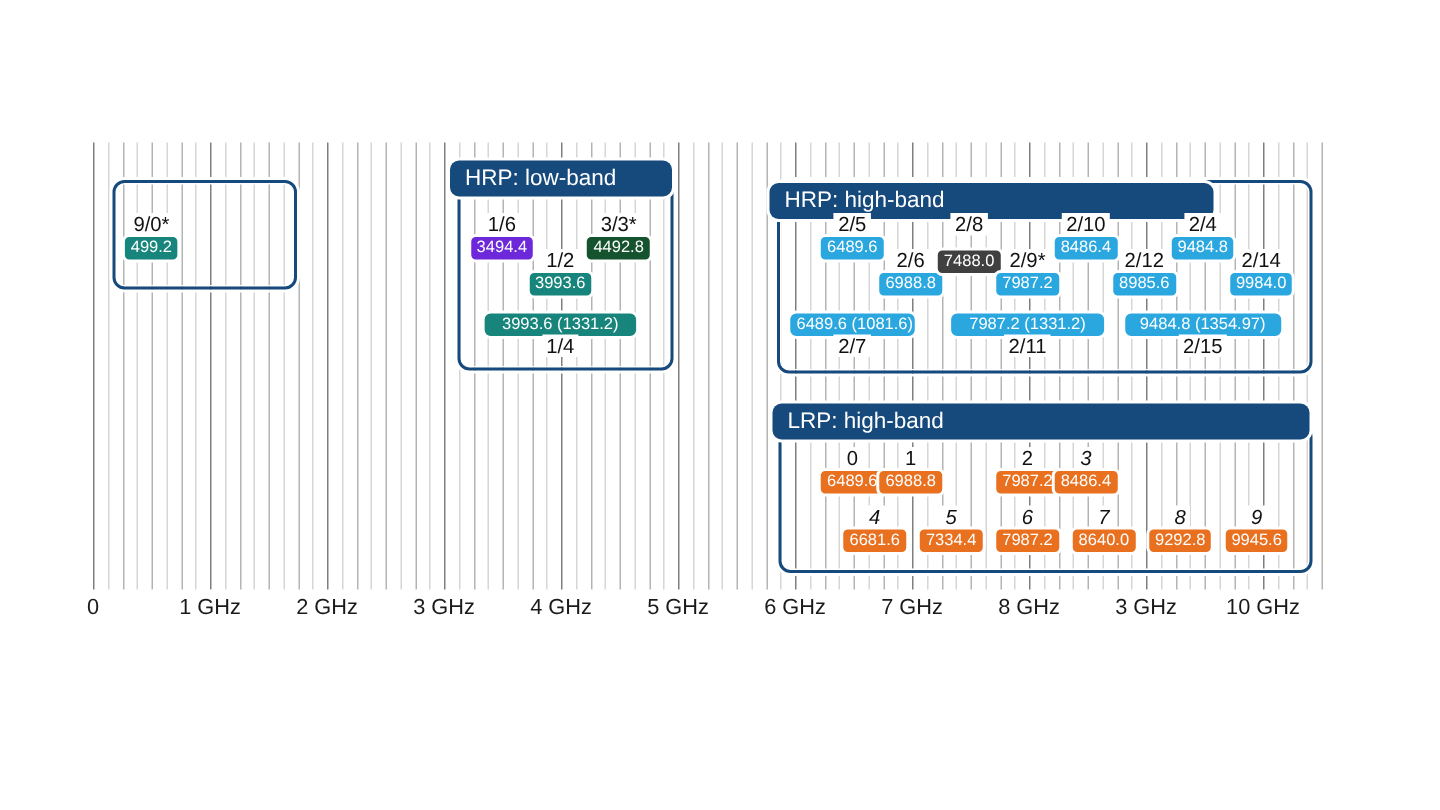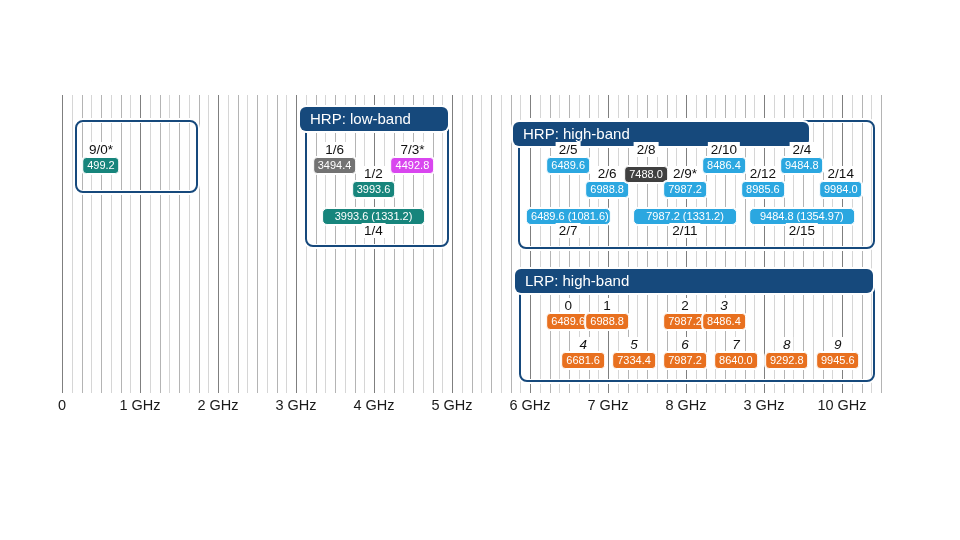--- a/index.html
+++ b/index.html
@@ -147,25 +147,25 @@
 
   <div class="group-header" id="hdr-lrp-highband" style="left: 515px; top: 269px; width: 358px; height: 24px;">
     <span class="group-title">LRP: high-band</span>
   </div>
   <div class="group-body" id="body-lrp-highband" style="left: 519px; top: 283px; width: 352px; height: 95px;"></div>
 
   <div id="badge-layer">
       <div class="ch-label" style="left: 100.938px; top: 142px;">9/0*</div>
       <div class="ch-badge" style="left: 100.938px; top: 157px; background: rgb(23, 133, 124);">499.2</div>
       <div class="ch-label" style="left: 334.563px; top: 142px;">1/6</div>
-      <div class="ch-badge" style="left: 334.563px; top: 157px; background: #737373;">3494.4</div>
+      <div class="ch-badge" style="left: 334.563px; top: 157px; background: #6d28d9;">3494.4</div>
       <div class="ch-label" style="left: 373.501px; top: 166px;">1/2</div>
       <div class="ch-badge" style="left: 373.501px; top: 181px; background: rgb(23, 133, 124);">3993.6</div>
-      <div class="ch-label" style="left: 412.438px; top: 142px;">7/3*</div>
-      <div class="ch-badge" style="left: 412.438px; top: 157px; background: #d946ef;">4492.8</div>
+      <div class="ch-label" style="left: 412.438px; top: 142px;">3/3*</div>
+      <div class="ch-badge" style="left: 412.438px; top: 157px; background: #14532d;">4492.8</div>
       <div class="ch-badge wide" style="left: 373.501px; top: 208px; width: 103.834px; background: rgb(23, 133, 124);">3993.6 (1331.2)</div>
       <div class="ch-label" style="left: 373.501px; top: 223px;">1/4</div>
       <div class="ch-label" style="left: 568.189px; top: 142px;">2/5</div>
       <div class="ch-badge" style="left: 568.189px; top: 157px; background: rgb(43, 167, 224);">6489.6</div>
       <div class="ch-label" style="left: 607.126px; top: 166px; text-align: right;">2/6</div>
       <div class="ch-badge" style="left: 607.126px; top: 181px; background: rgb(43, 167, 224);">6988.8</div>
       <div class="ch-label" style="left: 646.064px; top: 142px;">2/8</div>
       <div class="ch-badge" style="left: 646.064px; top: 166px; background: #404040;">7488.0</div>
       <div class="ch-label" style="left: 685.002px; top: 166px;">2/9*</div>
       <div class="ch-badge" style="left: 685.002px; top: 181px; background: rgb(43, 167, 224);">7987.2</div>

